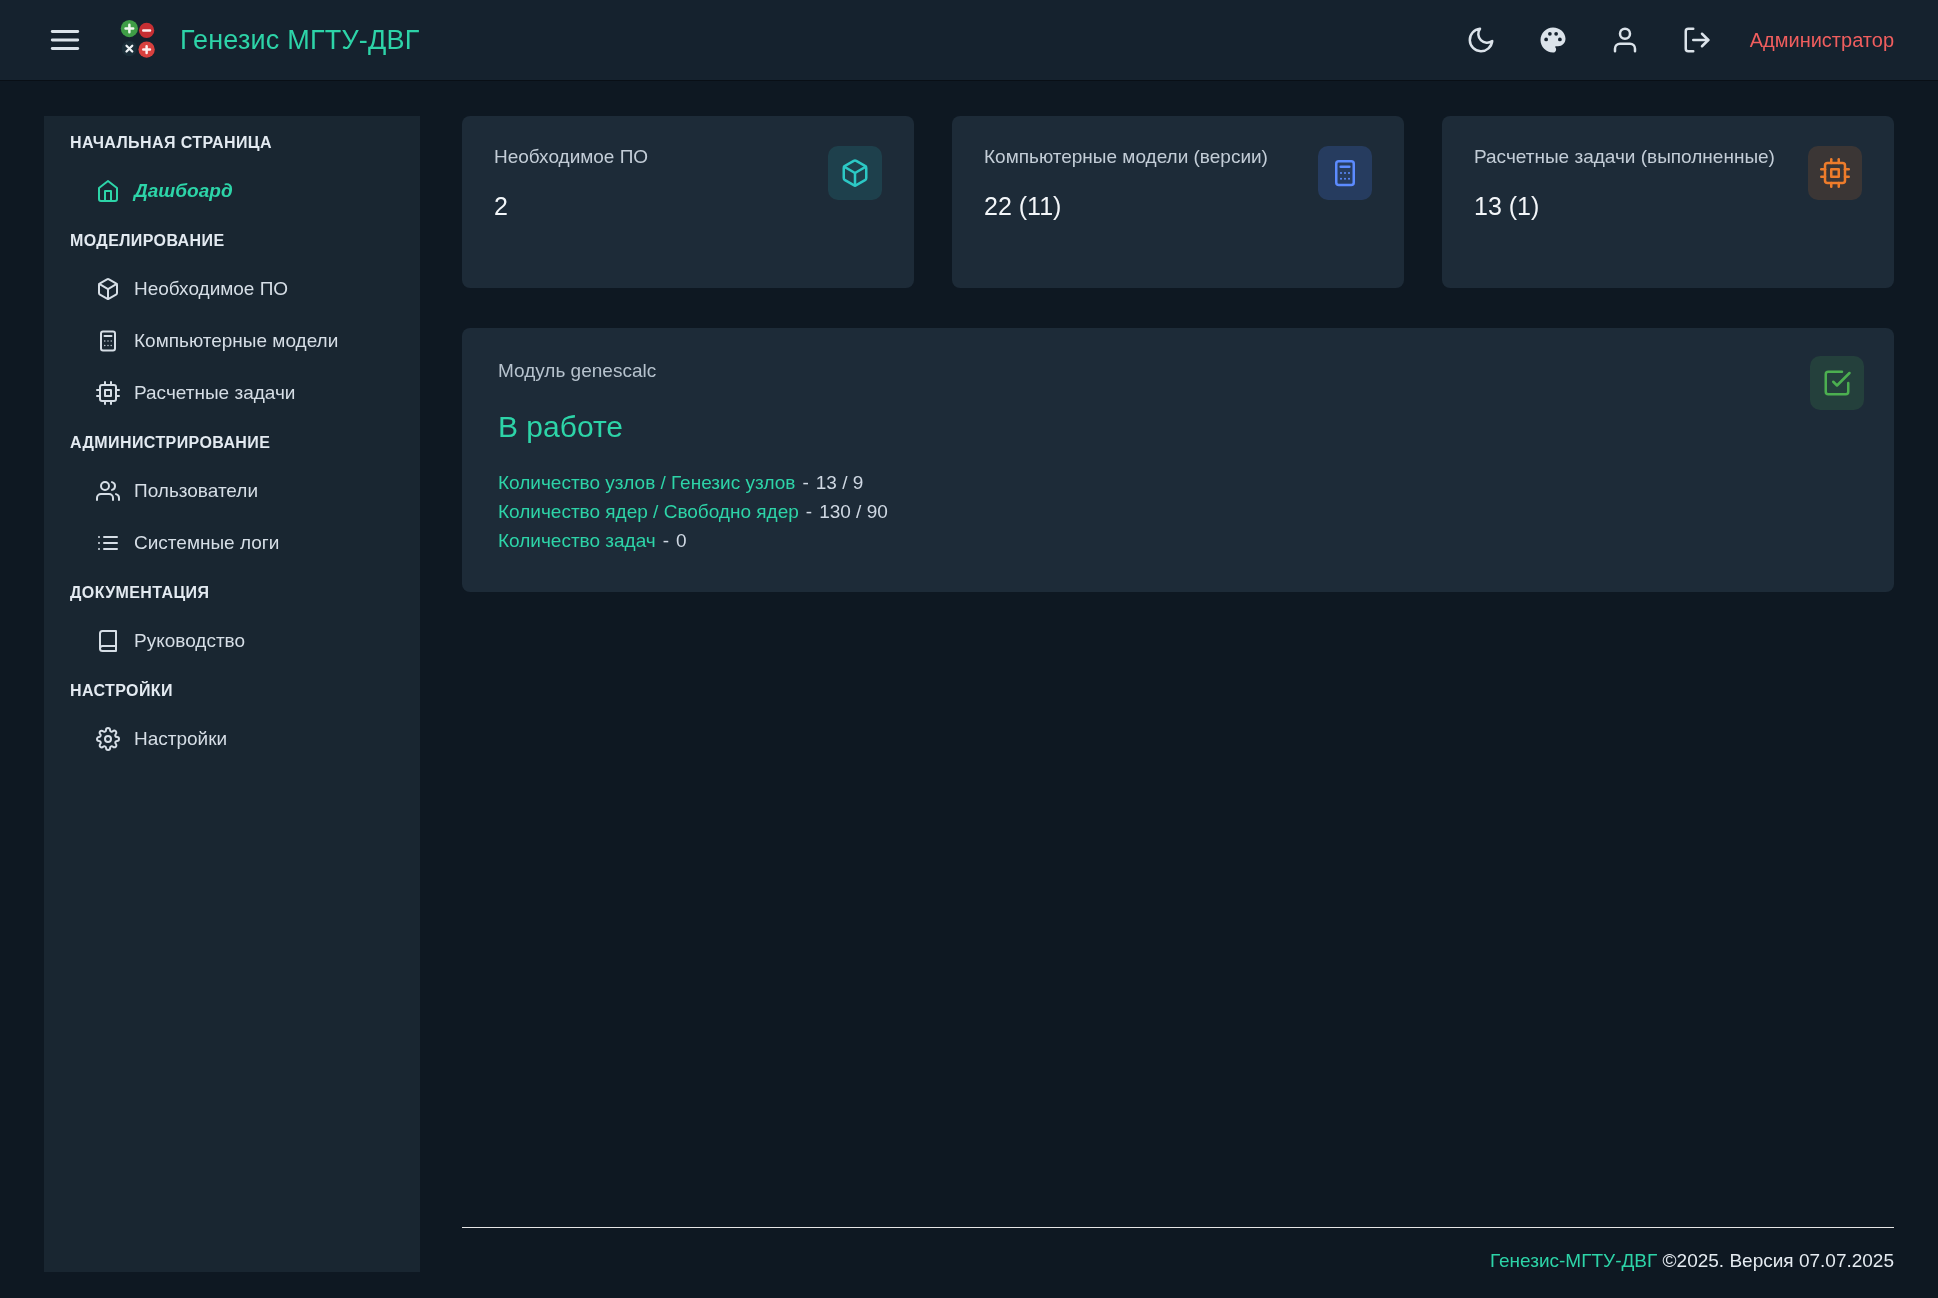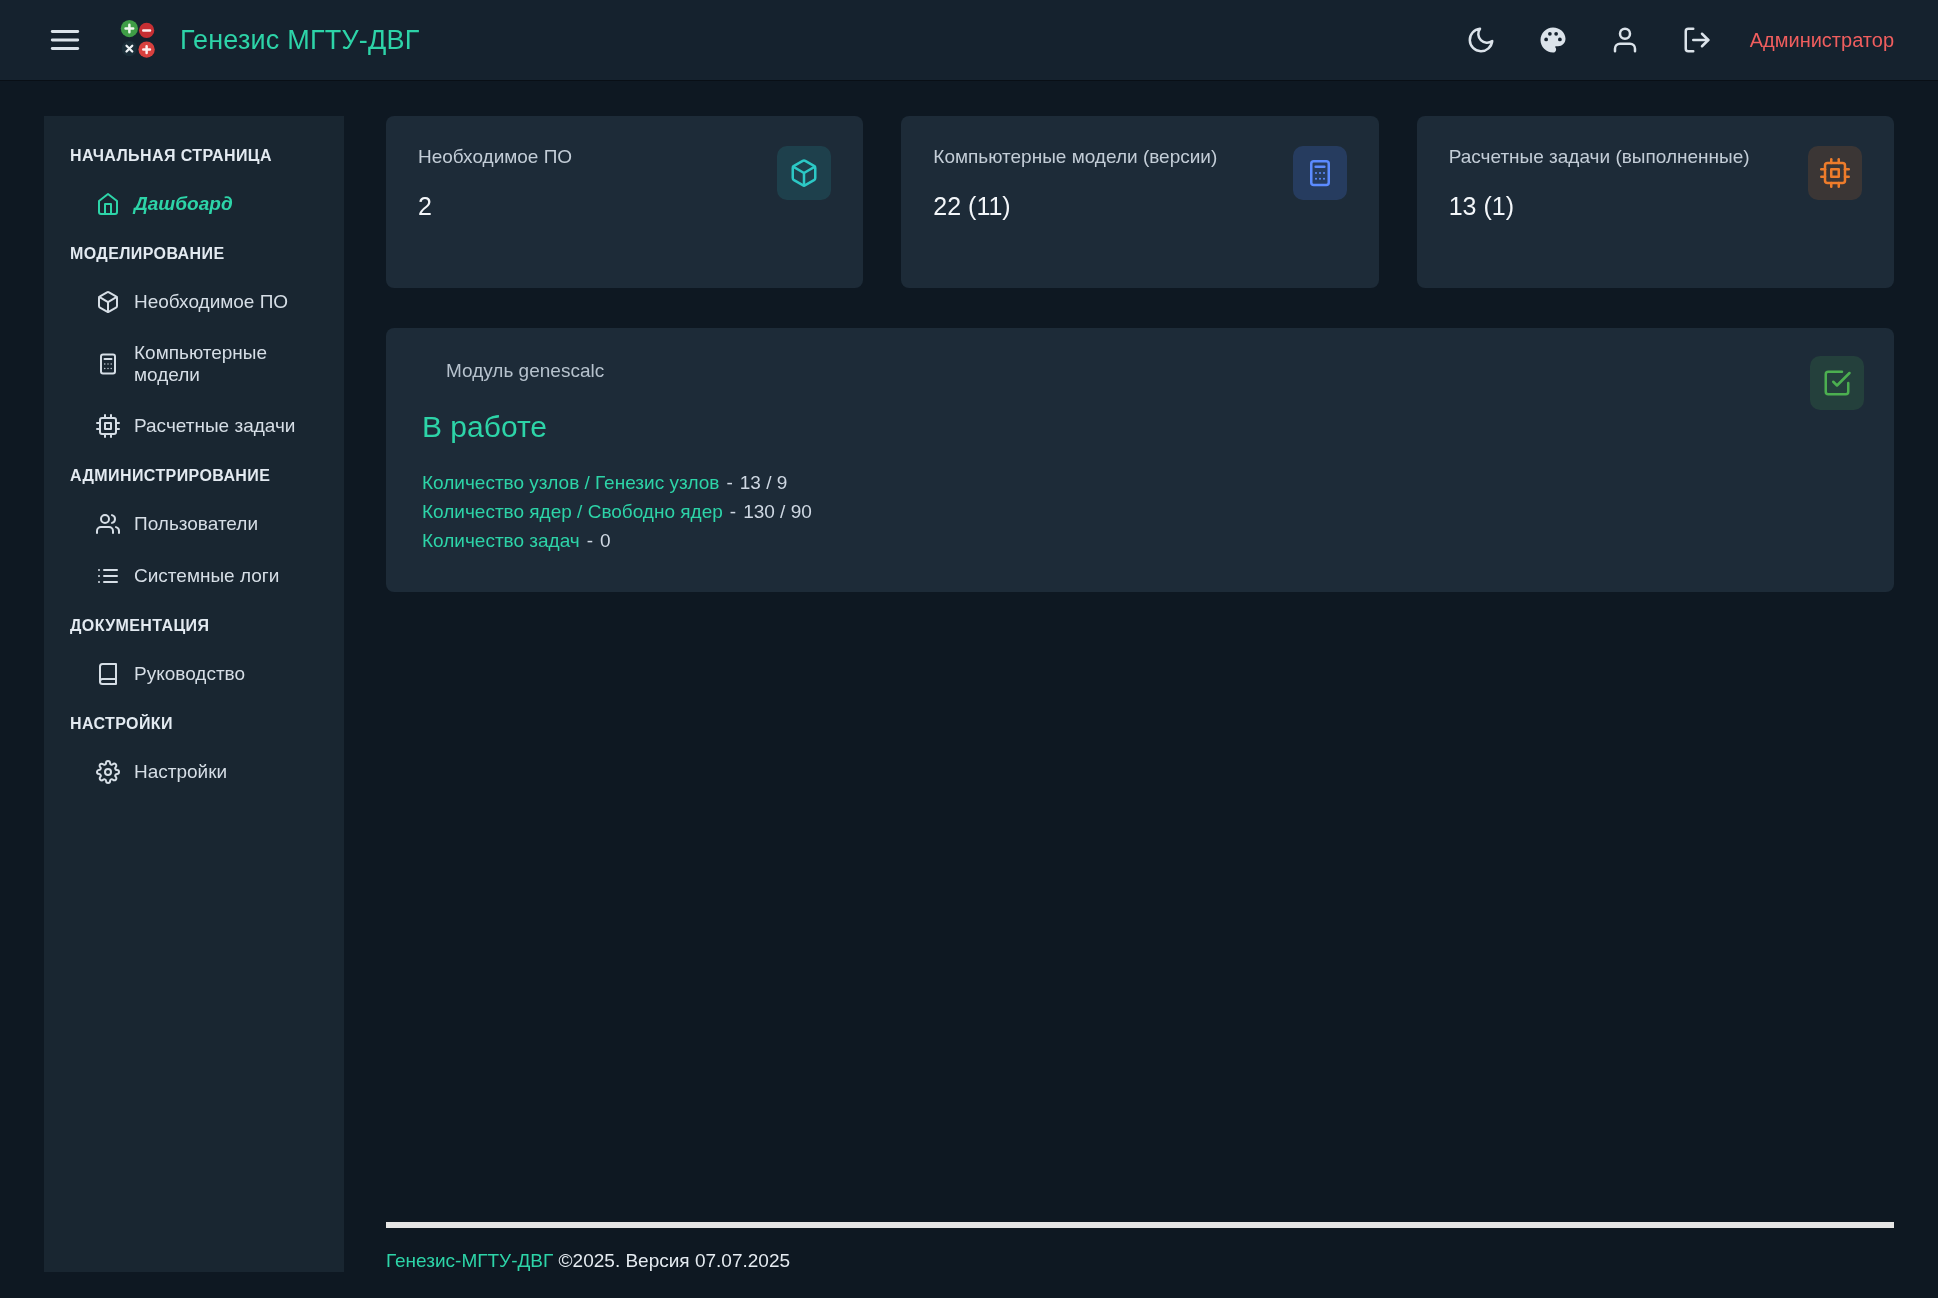--- a/index.html
+++ b/index.html
@@ -19,21 +19,21 @@
     display: flex; align-items: center; justify-content: center; padding: 4px; }
   .icon-btn svg { width: 30px; height: 30px; }
   .burger svg { width: 34px; height: 34px; }
   .logo { margin-left: 26px; display: flex; align-items: center; }
   .app-title { margin-left: 16px; color: #2dd4a8; font-size: 27px; font-weight: 400; letter-spacing: .2px; }
   .header-right { margin-left: auto; display: flex; align-items: center; gap: 34px; }
   .role-text { color: #f05e5e; font-size: 20px; }
   
   .app-body { height: 1218px; display: flex; gap: 42px; padding: 36px 44px 26px; }
   
-  .sidebar { width: 300px; background: #192631; border-radius: 0; padding: 16px 0 20px; flex-shrink: 0; }
+  .sidebar { width: 376px; background: #192631; border-radius: 0; padding: 3px 0 20px; flex-shrink: 0; }
   .section-label {
     color: #e3eaf1; font-size: 16px; font-weight: 700; letter-spacing: .4px;
     padding: 15px 26px 13px;
   }
   .side-item {
     display: flex; align-items: center; gap: 14px; color: #d6dee6;
     font-size: 19px; padding: 14px 20px 14px 52px; cursor: pointer; text-decoration: none;
   }
   .side-item .icon { display: flex; }
   .side-item svg { width: 24px; height: 24px; }
@@ -51,28 +51,28 @@
   .chip svg { width: 30px; height: 30px; }
   .chip-teal   { background: rgba(44,200,197,.14); color: #2cc8c5; }
   .chip-blue   { background: rgba(75,123,236,.22); color: #5c8bff; }
   .chip-orange { background: rgba(238,124,43,.15); color: #ee7c2b; }
   .chip-green  { background: rgba(76,175,80,.16);  color: #4caf50; }
   .module-card {
     position: relative; background: #1d2b38; border-radius: 8px;
     min-height: 264px; padding: 32px 36px;
   }
   .module-card .chip { position: absolute; top: 28px; right: 30px; }
-  .module-title { color: #b6c2cd; font-size: 19px; margin-left: 24px; }
+  .module-title { color: #b6c2cd; font-size: 19px; }
   .module-status { color: #2dd4a8; font-size: 30px; font-weight: 500; margin-top: 28px; }
   .module-lines { margin-top: 24px; font-size: 19px; line-height: 29px; }
   .m-label { color: #2dd4a8; }
   .m-sep   { color: #cfd8e3; margin: 0 7px; }
   .m-value { color: #cfd8e3; }
   
-  .footer-block { margin-top: auto; border-top: 6px solid #e5e5e5; padding-top: 22px; text-align: left; font-size: 19px; }
+  .footer-block { margin-top: auto; border-top: 1px solid #e5e5e5; padding-top: 22px; text-align: right; font-size: 19px; }
   .footer-brand { color: #2dd4a8; }
   .footer-text { color: #e5ebf1; }
   svg.stroke { fill: none; stroke: currentColor; stroke-width: 2; stroke-linecap: round; stroke-linejoin: round; }
 </style>
 </head>
 <body>
 
 <div>
 
   <header class="header">

